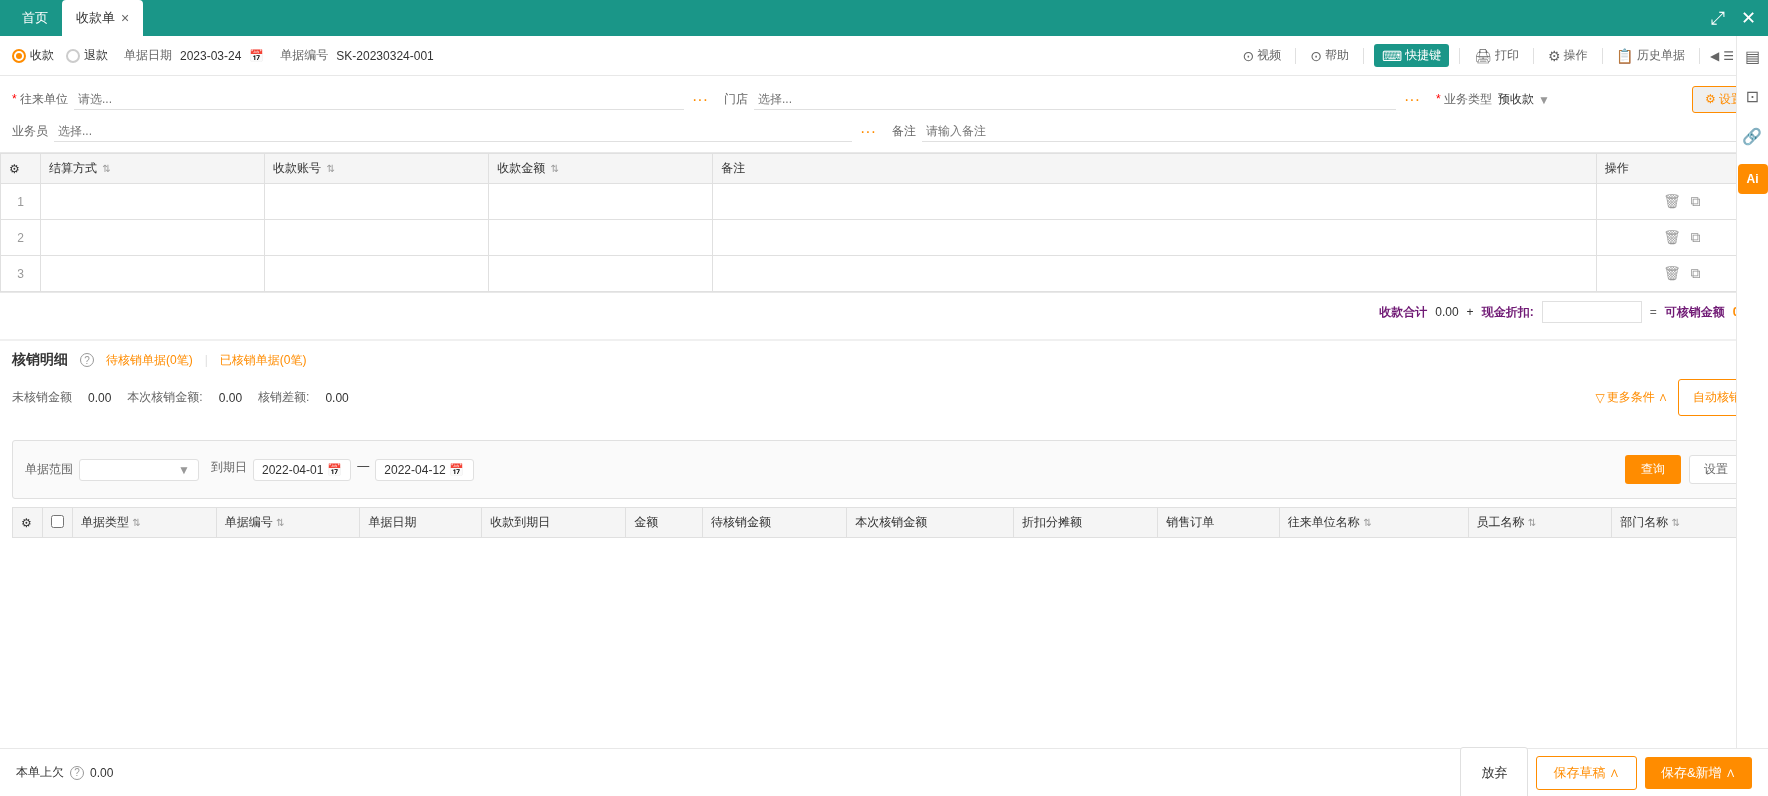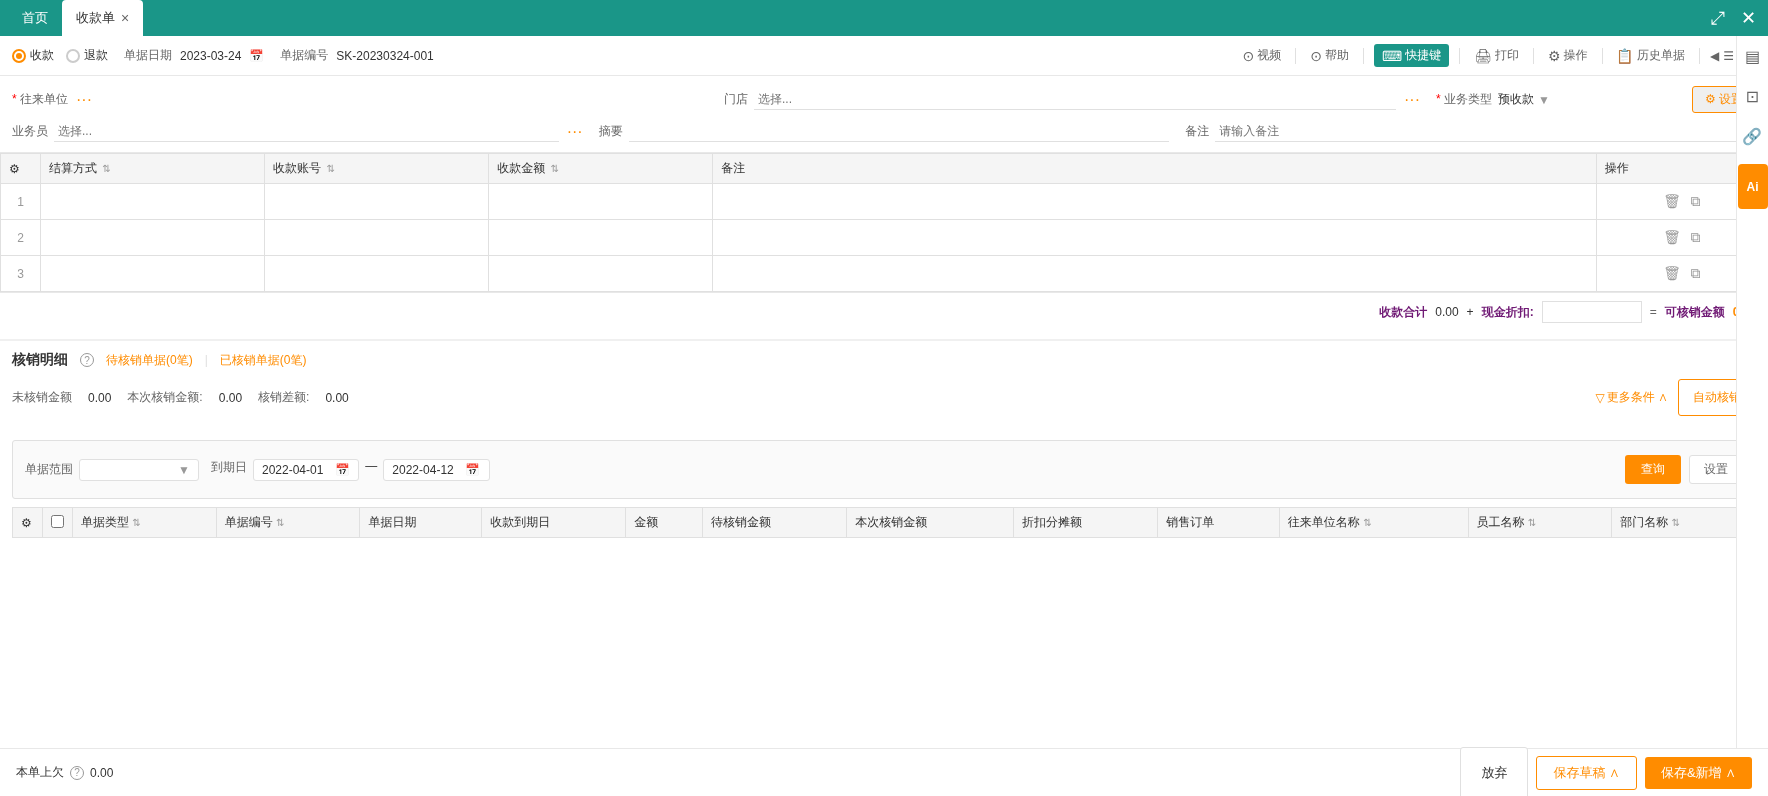--- a/index.html
+++ b/index.html
@@ -358,21 +358,21 @@
       align-items: flex-start;
       gap: 6px;
     }
     .date-input {
       display: flex;
       align-items: center;
       border: 1px solid #e0e0e0;
       border-radius: 3px;
       padding: 3px 8px;
       background: #fff;
-      gap: 12px;
+      gap: 4px;
       font-size: 12px;
     }
     .cal-btn { color: #ff8c00; cursor: pointer; }
     .btn-query {
       background: #ff8c00;
       color: #fff;
       padding: 5px 16px;
       border-radius: 3px;
       cursor: pointer;
       font-size: 12px;
@@ -485,21 +485,21 @@
       width: 24px; height: 24px;
       display: flex; align-items: center; justify-content: center;
       cursor: pointer;
       color: #666;
       font-size: 16px;
     }
     .sidebar-icon.active-ai {
       background: #ff8c00;
       color: #fff;
       border-radius: 4px;
-      width: 30px; height: 45px;
+      width: 30px; height: 30px;
       font-size: 12px;
       font-weight: bold;
     }
   </style>
 </head>
 <body>
 
 <div class="tab-bar">
   <div class="tab-home">首页</div>
   <div class="tab-active">
@@ -570,20 +570,21 @@
         <span style="cursor:pointer;">☰</span>
         <span style="cursor:pointer; background:#ff8c00; color:#fff; padding:2px 4px; border-radius:2px;">⊞</span>
       </div>
     </div>
   </div>
 
   <div class="form-section">
     <div class="form-row">
       <div class="field-group">
         <span class="field-label required">往来单位</span>
+        <input class="field-input" placeholder="请选..." style="">
         <span class="field-dots">···</span>
       </div>
       <div class="field-group">
         <span class="field-label">门店</span>
         <input class="field-input" placeholder="选择..." style="">
         <span class="field-dots">···</span>
       </div>
       <div class="field-group" style="max-width:320px;">
         <span class="field-label required">业务类型</span>
         <div class="field-select">
@@ -591,24 +592,20 @@
           <span class="select-arrow">▼</span>
         </div>
         <button class="btn-settings">⚙ 设置</button>
       </div>
     </div>
     <div class="form-row">
       <div class="field-group">
         <span class="field-label">业务员</span>
         <input class="field-input" placeholder="选择..." style="">
         <span class="field-dots">···</span>
-      </div>
-      <div class="field-group">
-        <span class="field-label">摘要</span>
-        <input class="field-input" style="flex: 1 1 0%;">
       </div>
       <div class="field-group">
         <span class="field-label">备注</span>
         <input class="field-input" style="flex: 1 1 0%;" placeholder="请输入备注">
       </div>
     </div>
   </div>
 
   <div class="table-section">
     <table class="data-table">

